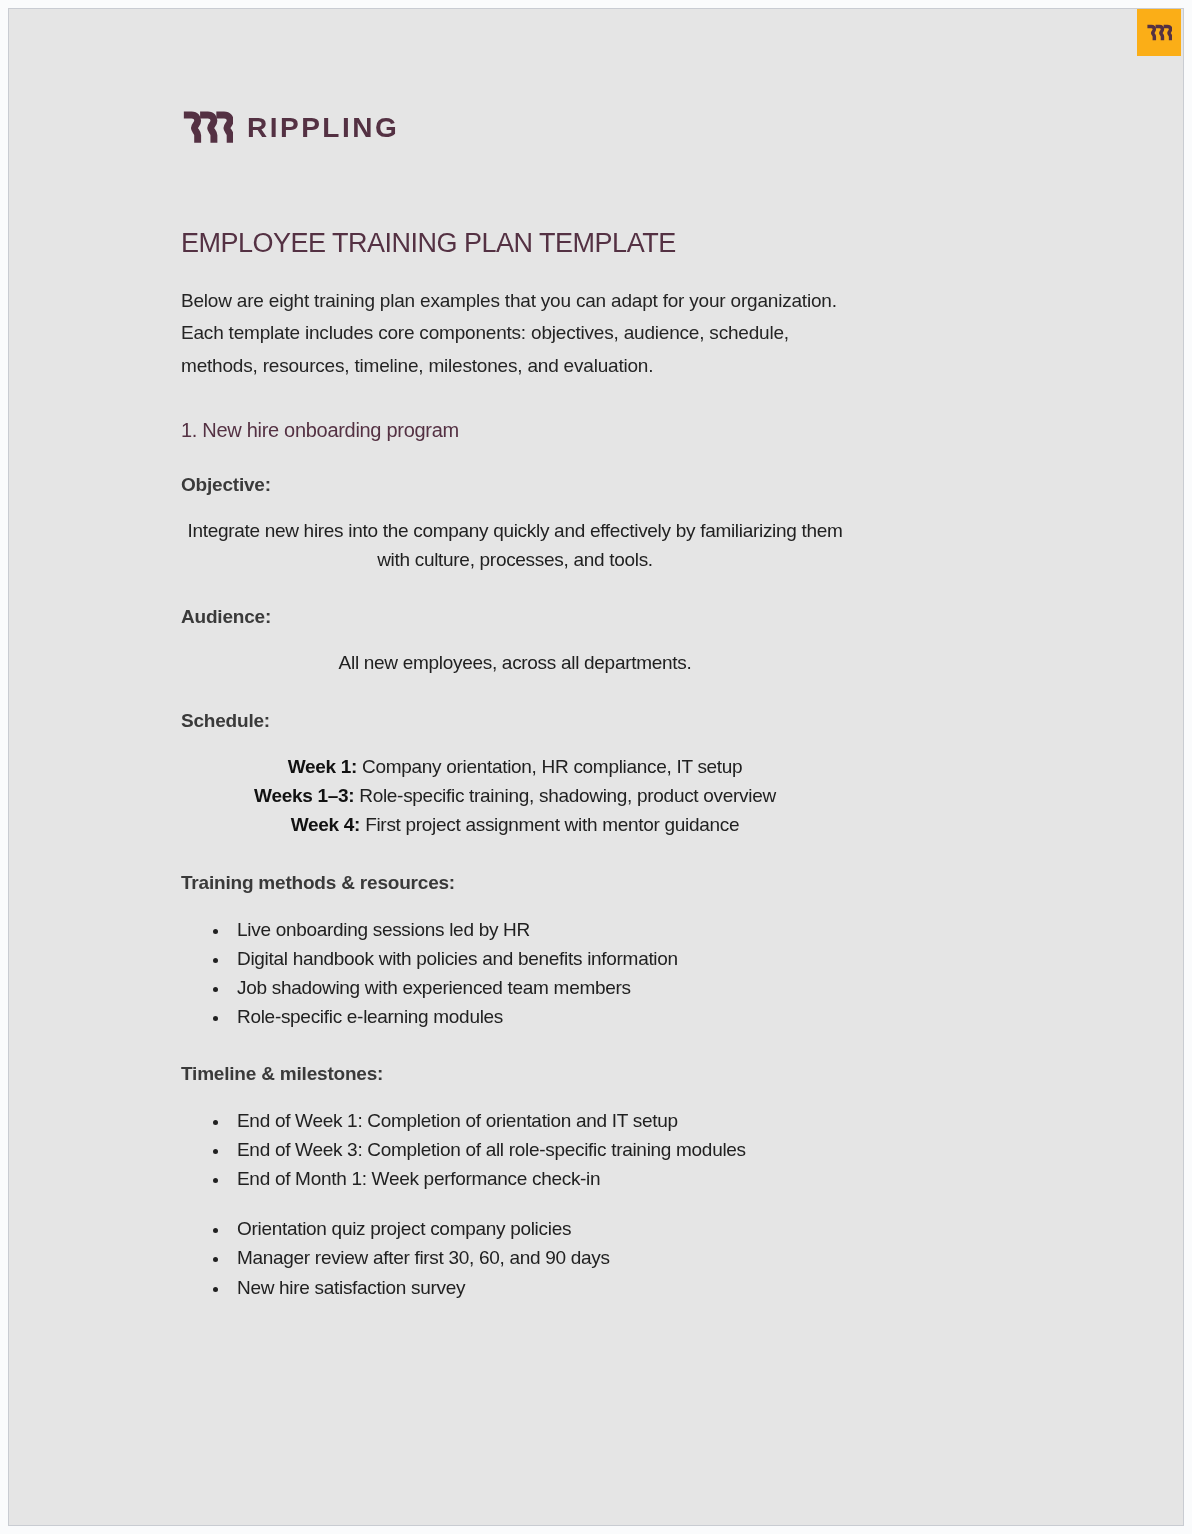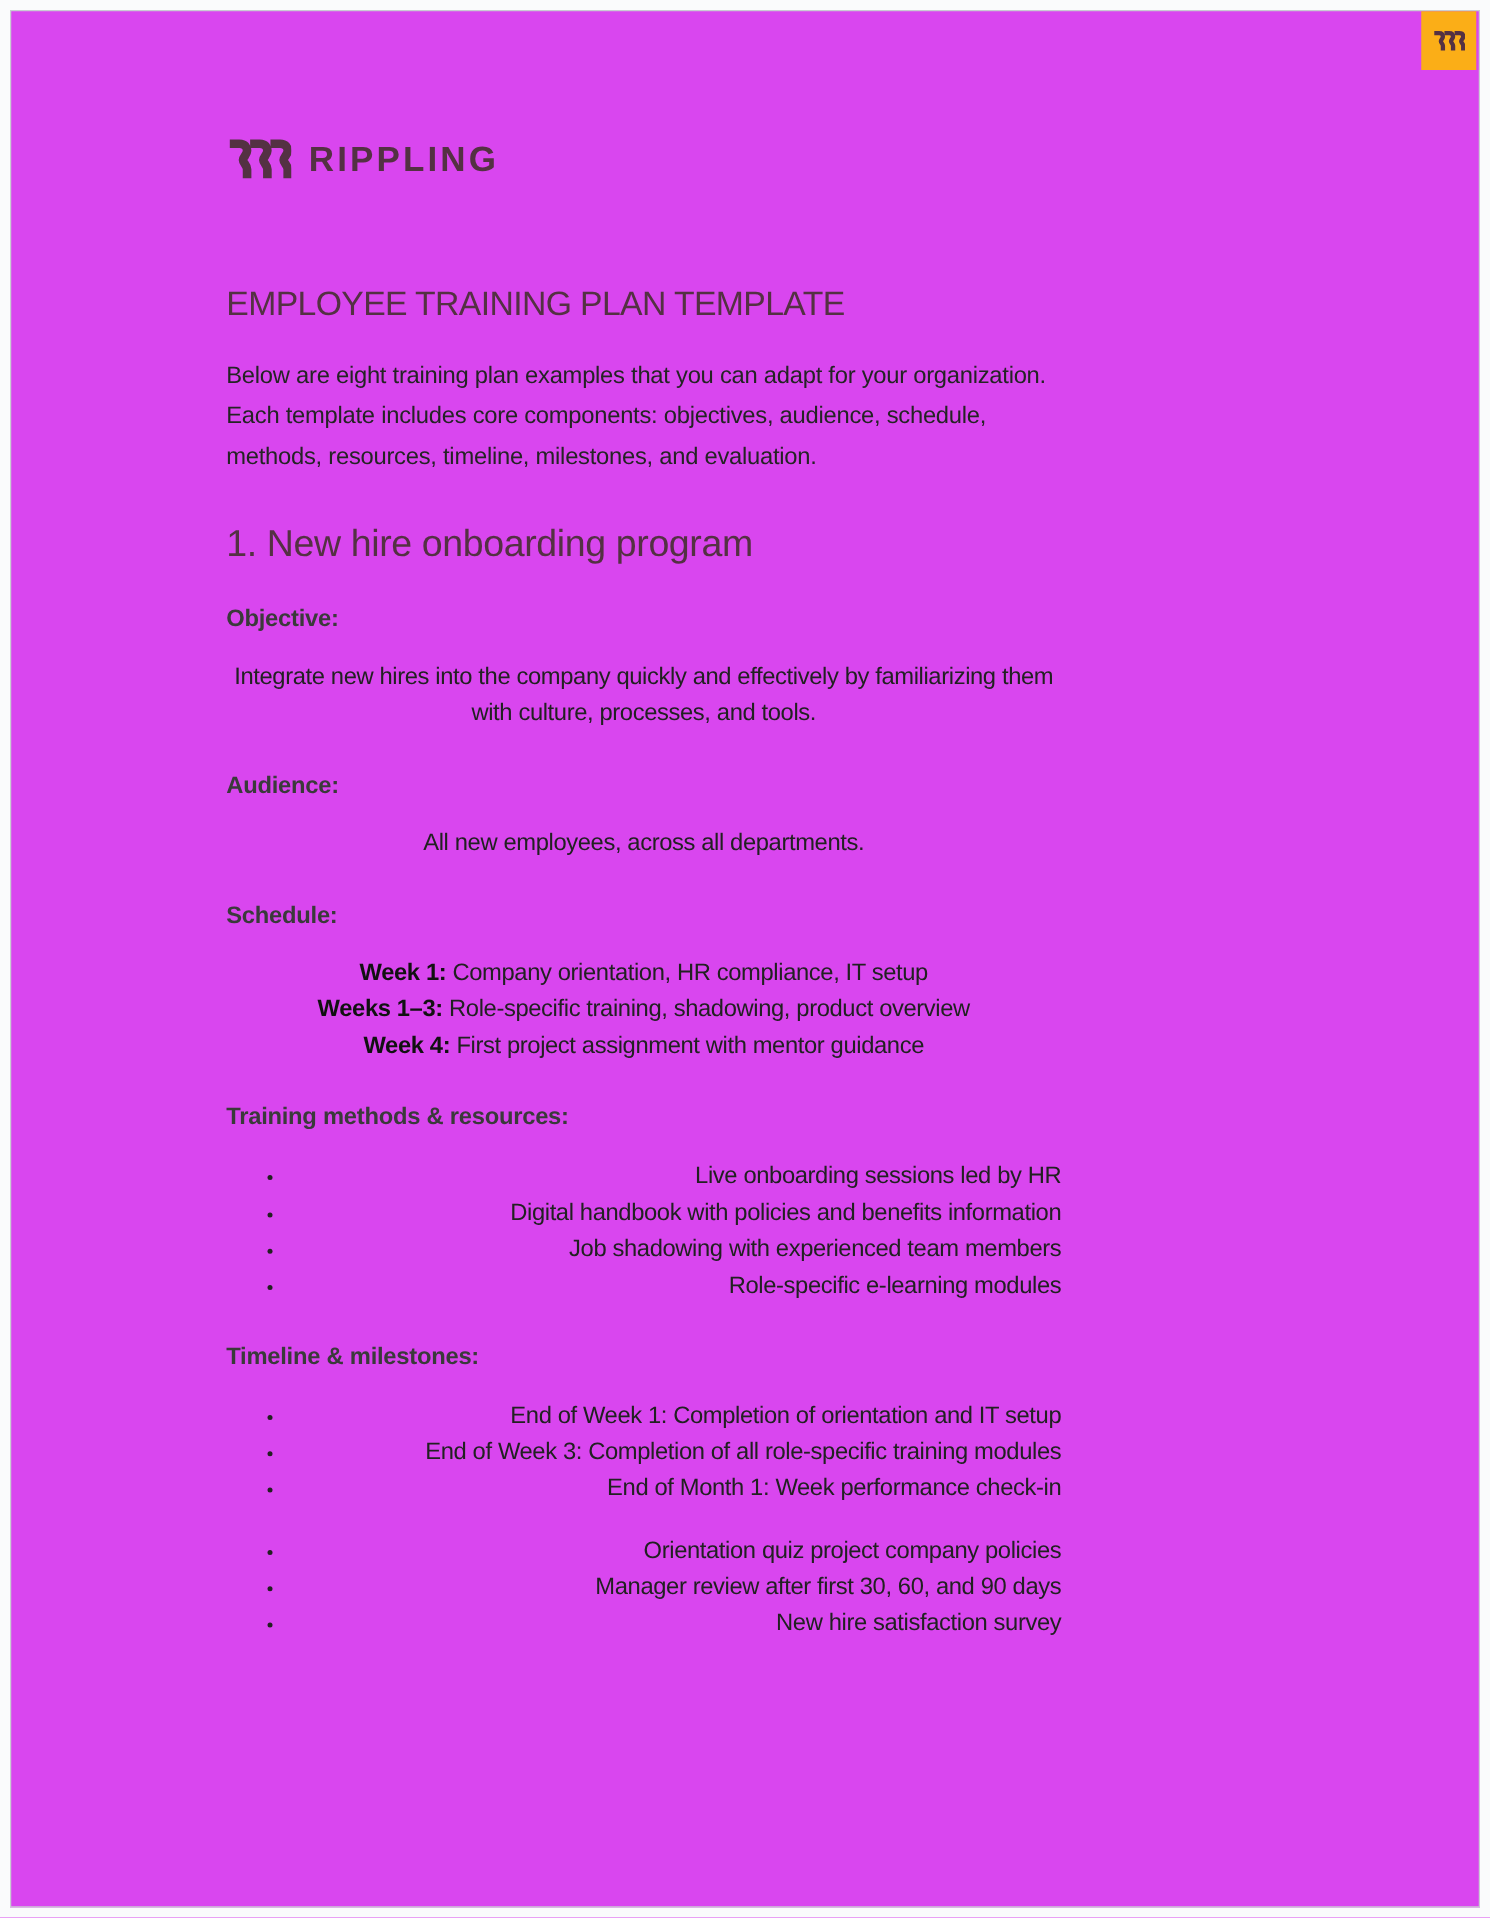--- a/index.html
+++ b/index.html
@@ -15,21 +15,21 @@
   body{
     width:1192px;height:1534px;
     background:var(--bg);
     font-family:"Liberation Sans", sans-serif;
     overflow:hidden;
     position:relative;
   }
   .page{
     position:absolute;
     top:8px;left:8px;right:8px;bottom:8px;
-    background:#d946ef;
+    background:#e5e5e5;
     border:1px solid var(--border);
   }
   .corner-badge{
     position:absolute;
     top:0;right:2px;
     width:44px;height:47px;
     background:var(--yellow);
     display:flex;align-items:center;justify-content:center;
   }
   .corner-badge svg{display:block;}
@@ -58,21 +58,21 @@
   .intro{
     margin:26px 0 0 0;
     font-size:19px;
     line-height:1.72;
     color:#242424;
     letter-spacing:-0.2px;
     max-width:840px;
   }
   h2{
     margin:36px 0 0 0;
-    font-size:30px;
+    font-size:20px;
     font-weight:400;
     color:var(--plum);
     letter-spacing:-0.3px;
     line-height:1.15;
   }
   h3{
     margin:32px 0 0 0;
     font-size:19px;
     font-weight:700;
     color:var(--subhead);
@@ -85,21 +85,20 @@
     color:var(--text);
     letter-spacing:-0.3px;
     max-width:840px;
     text-align:center;
   }
   .body-text strong{color:#111111;}
   ul{
     margin:21px 0 0 0;
     padding-left:48px;
     max-width:840px;
-    text-align:right;
   }
   li{
     font-size:19px;
     line-height:1.53;
     color:var(--text);
     letter-spacing:-0.3px;
     padding-left:8px;
   }
   li::marker{font-size:15px;}
 </style>

